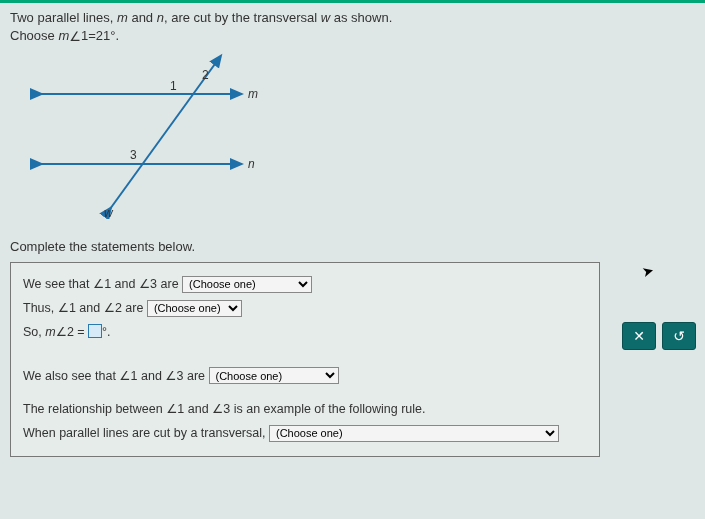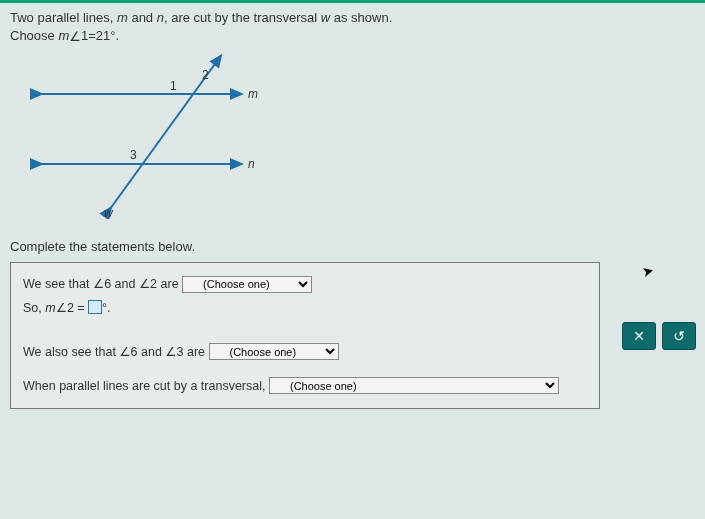--- a/index.html
+++ b/index.html
@@ -49,21 +49,21 @@
   .panel p { margin: 0; }
   .spacer { height: 10px; }
   .angle {
     display: inline-block;
     transform: translateY(1px);
   }
   select.choose {
     font-size: 11px;
     background: #f4f4f4;
     border: 1px solid #888;
-    padding: 0 16px;
+    padding: 0 2px;
     height: 17px;
   }
   .numbox {
     display: inline-block;
     width: 14px;
     height: 14px;
     border: 1px solid #2a7aaf;
     background: #d6eaf7;
     vertical-align: -2px;
   }
@@ -132,33 +132,38 @@
       <text x="218" y="49" font-size="12" fill="#333" font-style="italic">m</text>
       <text x="218" y="119" font-size="12" fill="#333" font-style="italic">n</text>
       <text x="74" y="168" font-size="12" fill="#333" font-style="italic">w</text>
     </svg>
   </div>
 
   <div class="complete">Complete the statements below.</div>
 
   <div class="panel">
     <p>
-      <span>We see that ∠6 and ∠2 are</span>
+      <span>We see that ∠1 and ∠3 are</span>
       <select class="choose" style="width:130px"><option>(Choose one)</option></select>
+    </p>
+    <p>
+      <span>Thus, ∠1 and ∠2 are</span>
+      <select class="choose" style="width:95px"><option>(Choose one)</option></select>
     </p>
     <p>
       <span>So, </span><span class="mi">m</span><span>∠2 = </span><span class="numbox"></span><span>°.</span>
     </p>
     <div class="spacer"></div>
     <div class="spacer"></div>
     <p>
-      <span>We also see that ∠6 and ∠3 are</span>
+      <span>We also see that ∠1 and ∠3 are</span>
       <select class="choose" style="width:130px"><option>(Choose one)</option></select>
     </p>
     <div class="spacer"></div>
+    <p>The relationship between ∠1 and ∠3 is an example of the following rule.</p>
     <p>
       <span>When parallel lines are cut by a transversal,</span>
       <select class="choose" style="width:290px"><option>(Choose one)</option></select>
     </p>
   </div>
 
 </div>
 
 <div class="buttons">
   <div class="btn">

